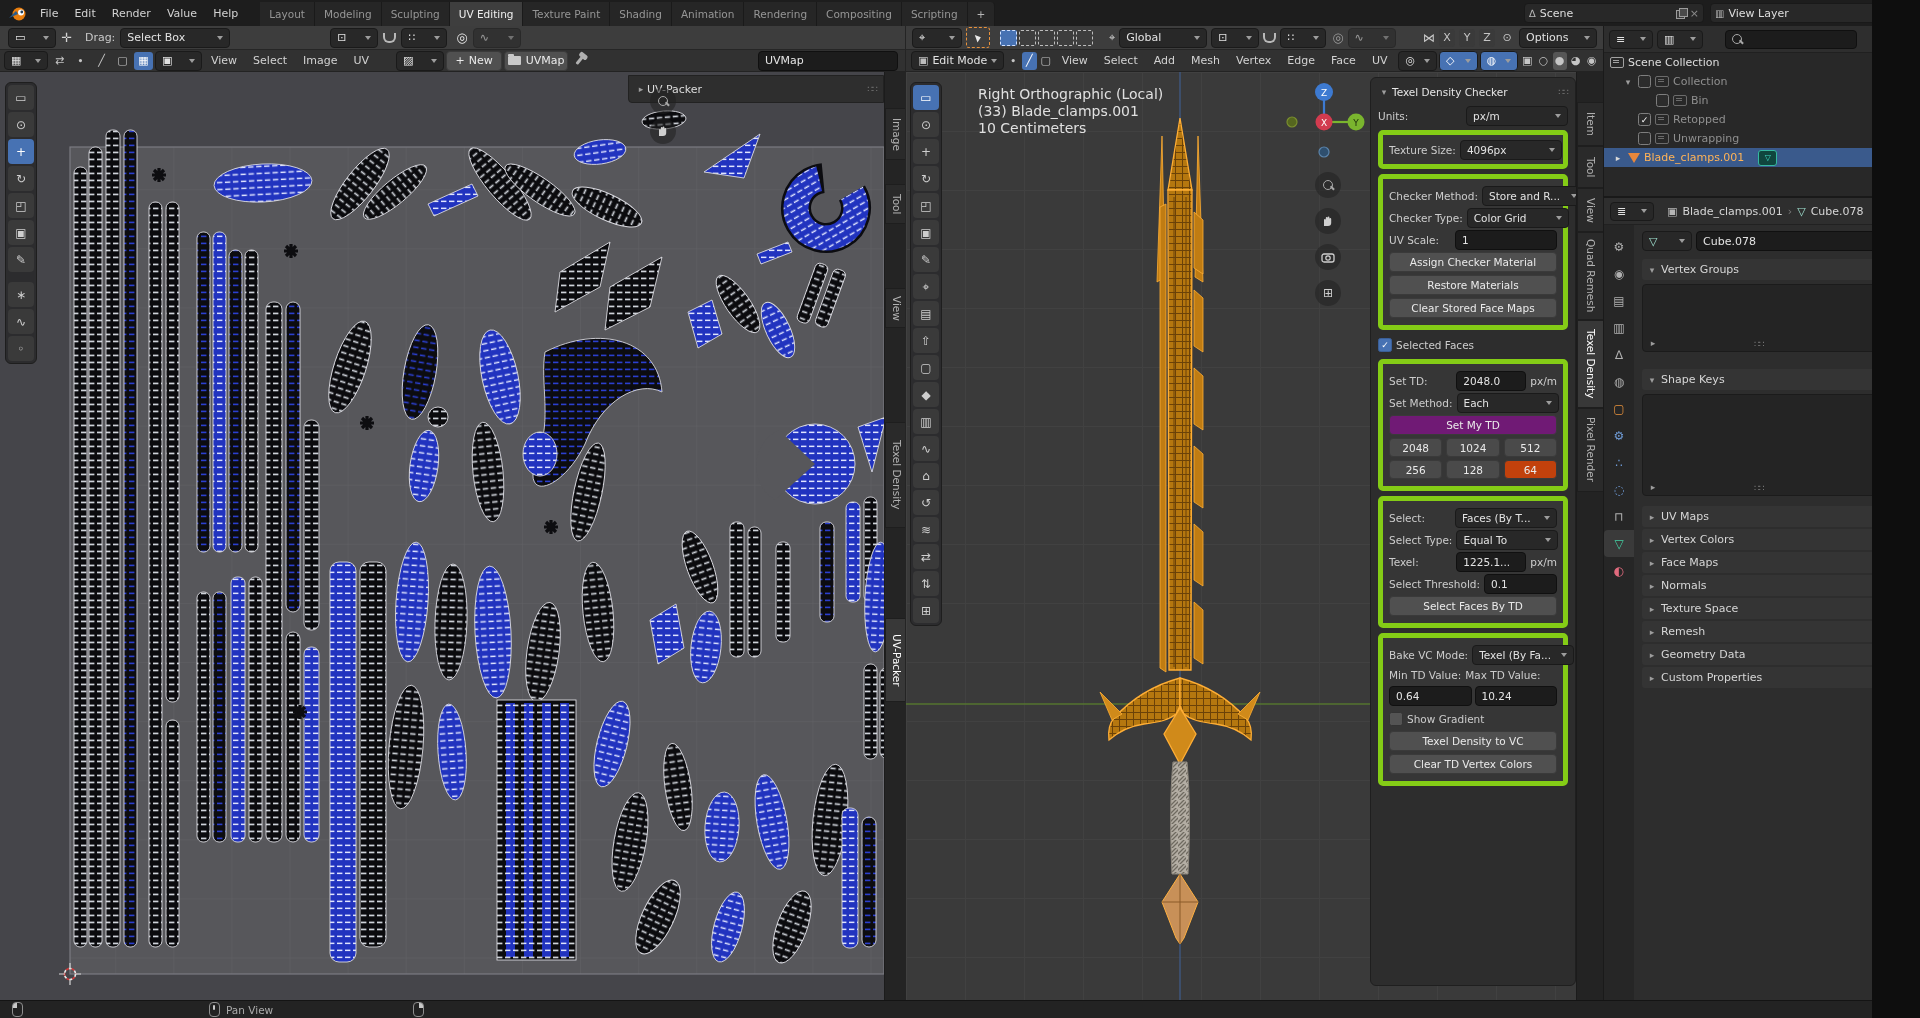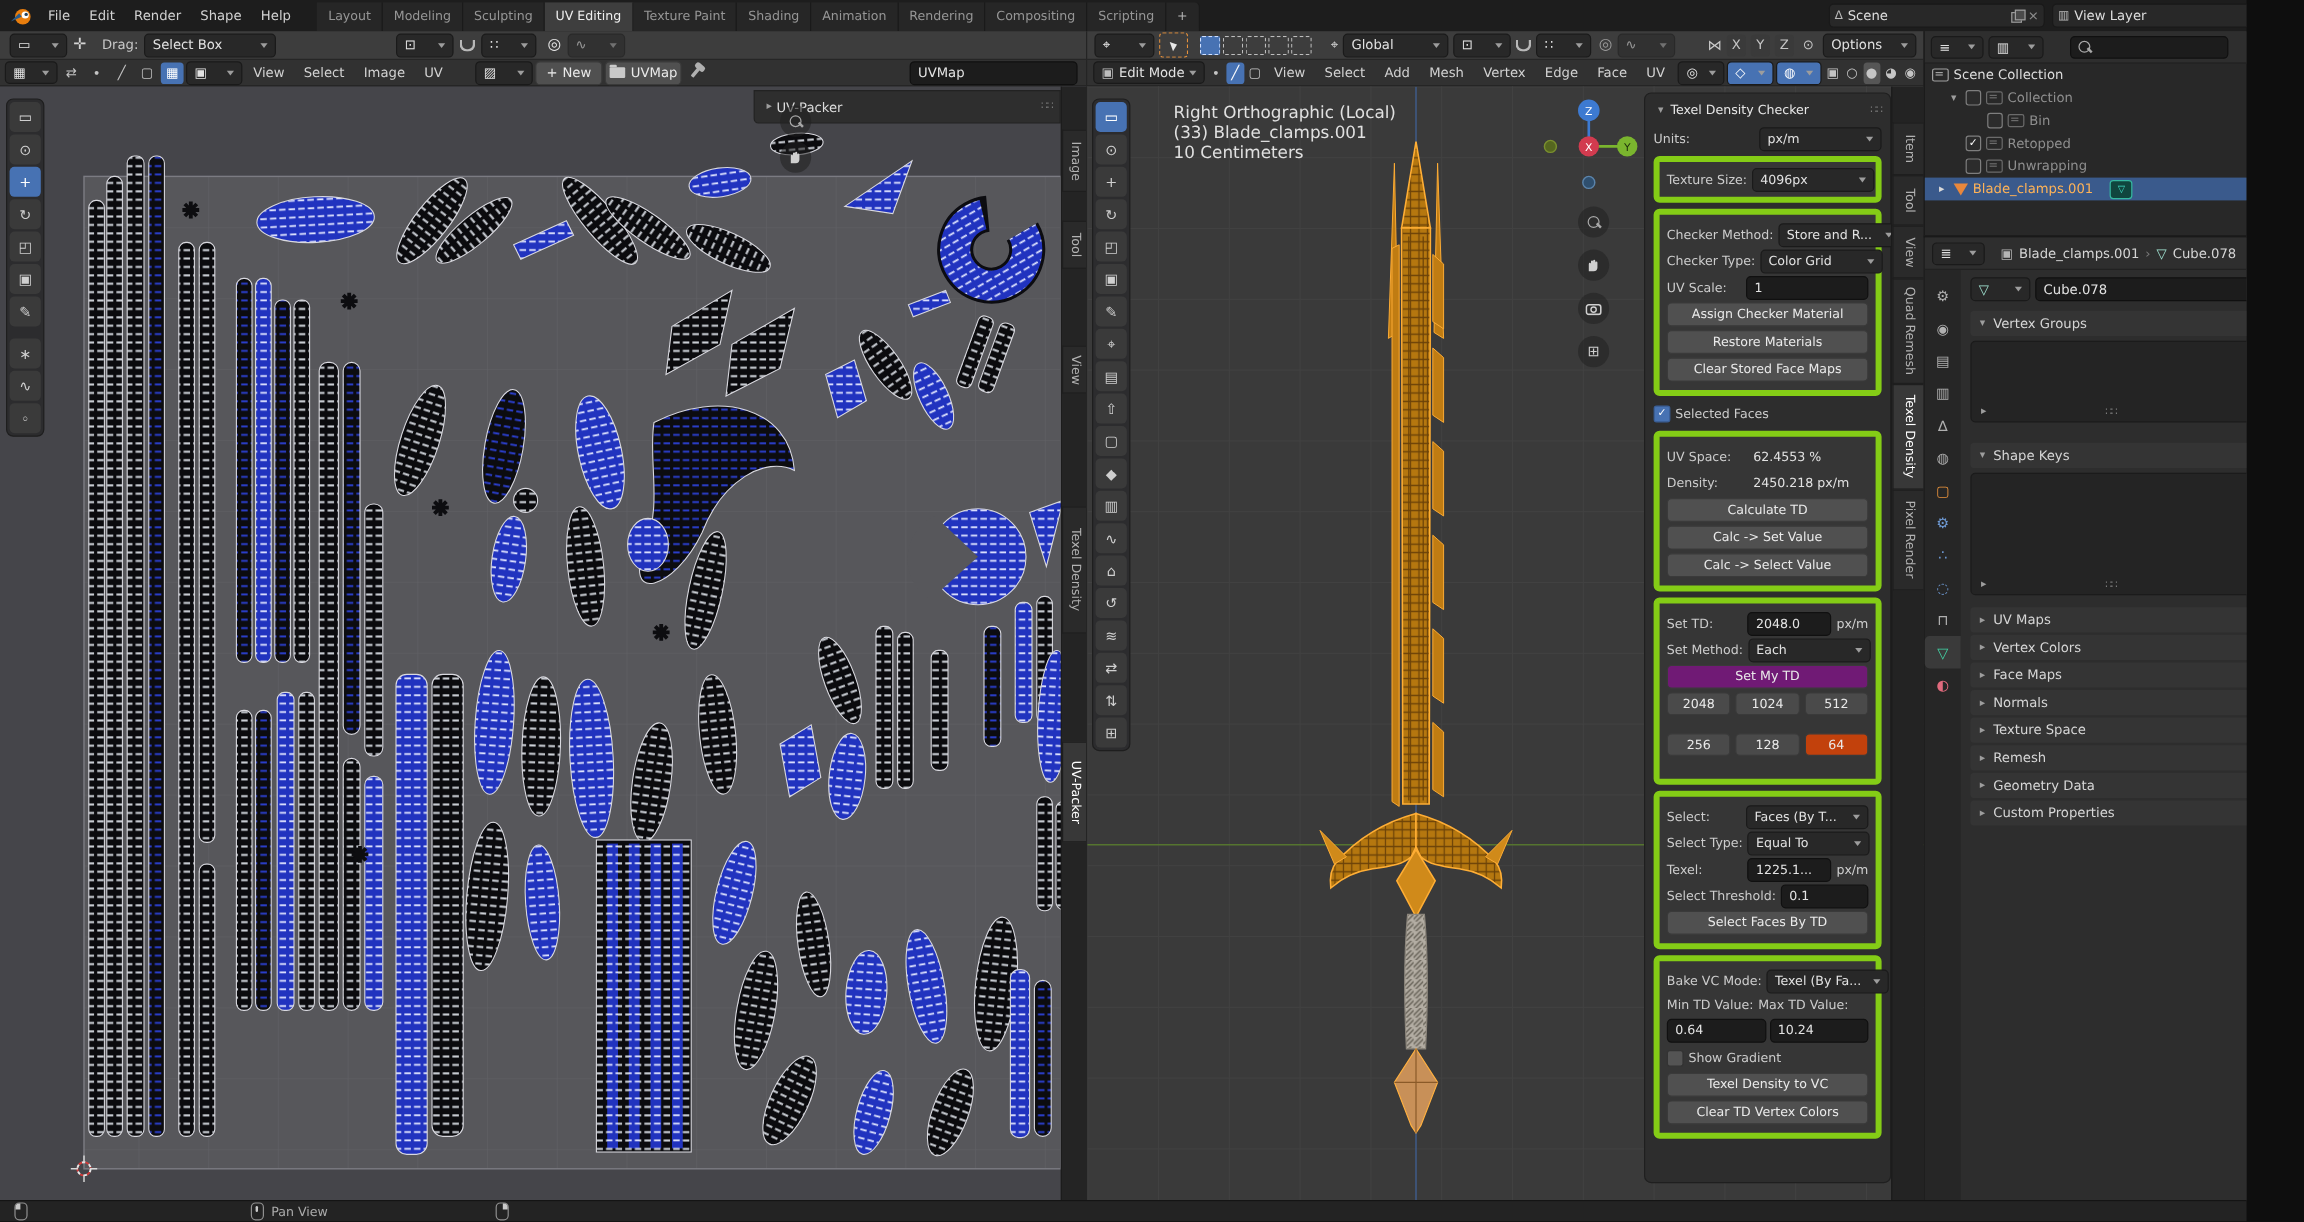--- a/index.html
+++ b/index.html
@@ -100,21 +100,21 @@
   <div id="topbar" class="abs">
     <svg width="20" height="18" viewBox="0 0 20 18" style="margin:0 4px 0 8px">
       <circle cx="11" cy="10" r="6.5" fill="#e87d0d"></circle>
       <circle cx="13" cy="8.5" r="3" fill="#fff"></circle>
       <circle cx="13.8" cy="8" r="1.4" fill="#24425e"></circle>
       <path d="M1,14 L8,7 L10,10 Z" fill="#2a5d8c"></path>
     </svg>
     <span class="menu">File</span>
     <span class="menu">Edit</span>
     <span class="menu">Render</span>
-    <span class="menu">Shape</span>
+    <span class="menu">Value</span>
     <span class="menu">Help</span>
     <div class="row" style="margin-left:14px;height:26px">
       <span class="wstab">Layout</span>
       <span class="wstab">Modeling</span>
       <span class="wstab">Sculpting</span>
       <span class="wstab active">UV Editing</span>
       <span class="wstab">Texture Paint</span>
       <span class="wstab">Shading</span>
       <span class="wstab">Animation</span>
       <span class="wstab">Rendering</span>
@@ -576,52 +576,39 @@
         <div class="btn tdbtn">Clear Stored Face Maps</div>
       </div>
       <div class="tdrow">
         <span class="chk on">
             <span>✓</span>
           </span>
         <span class="lab">Selected Faces</span>
       </div>
       <div class="tbox">
         <div class="tdrow">
-          <span class="lab">UV Space:</span>
-          <span style="color:#e2e2e2;width:96px">62.4553 %</span>
-        </div>
-        <div class="tdrow">
-          <span class="lab">Density:</span>
-          <span style="color:#e2e2e2;width:96px">2450.218 px/m</span>
-        </div>
-        <div class="btn tdbtn">Calculate TD</div>
-        <div class="btn tdbtn">Calc -&gt; Set Value</div>
-        <div class="btn tdbtn">Calc -&gt; Select Value</div>
-      </div>
-      <div class="tbox">
-        <div class="tdrow">
           <span class="lab">Set TD:</span>
           <div class="fld" style="width:56px">
               <span>2048.0</span>
             </div>
           <span style="color:#cfcfcf">px/m</span>
         </div>
         <div class="tdrow">
           <span class="lab">Set Method:</span>
           <div class="dd w88">
               <span>Each</span>
             </div>
         </div>
         <div class="btn tdbtn" style="background:#701a75">Set My TD</div>
         <div class="row" style="gap:4px;margin:3px 0">
           <div class="btn" style="flex:1;height:17px;background:#4a4a4a">2048</div>
           <div class="btn" style="flex:1;height:17px;background:#4a4a4a">1024</div>
           <div class="btn" style="flex:1;height:17px;background:#4a4a4a">512</div>
         </div>
-        <div class="row" style="gap:4px;margin:15px 0">
+        <div class="row" style="gap:4px;margin:3px 0">
           <div class="btn" style="flex:1;height:17px;background:#4a4a4a">256</div>
           <div class="btn" style="flex:1;height:17px;background:#4a4a4a">128</div>
           <div class="btn" style="flex:1;height:17px;background:#c2410c">64</div>
         </div>
       </div>
       <div class="tbox">
         <div class="tdrow">
           <span class="lab">Select:</span>
           <div class="dd w88">
               <span>Faces (By T...</span>

